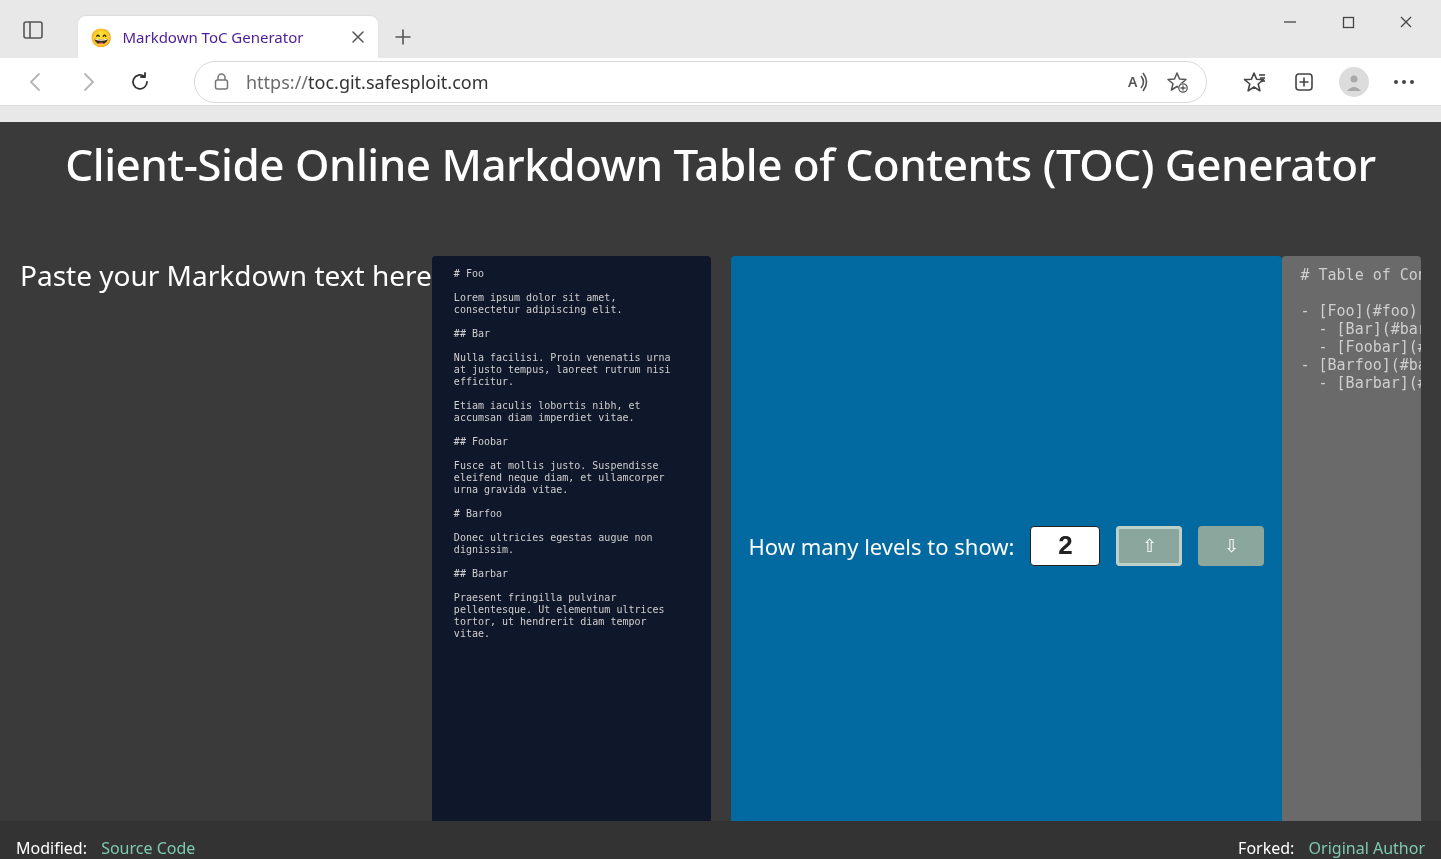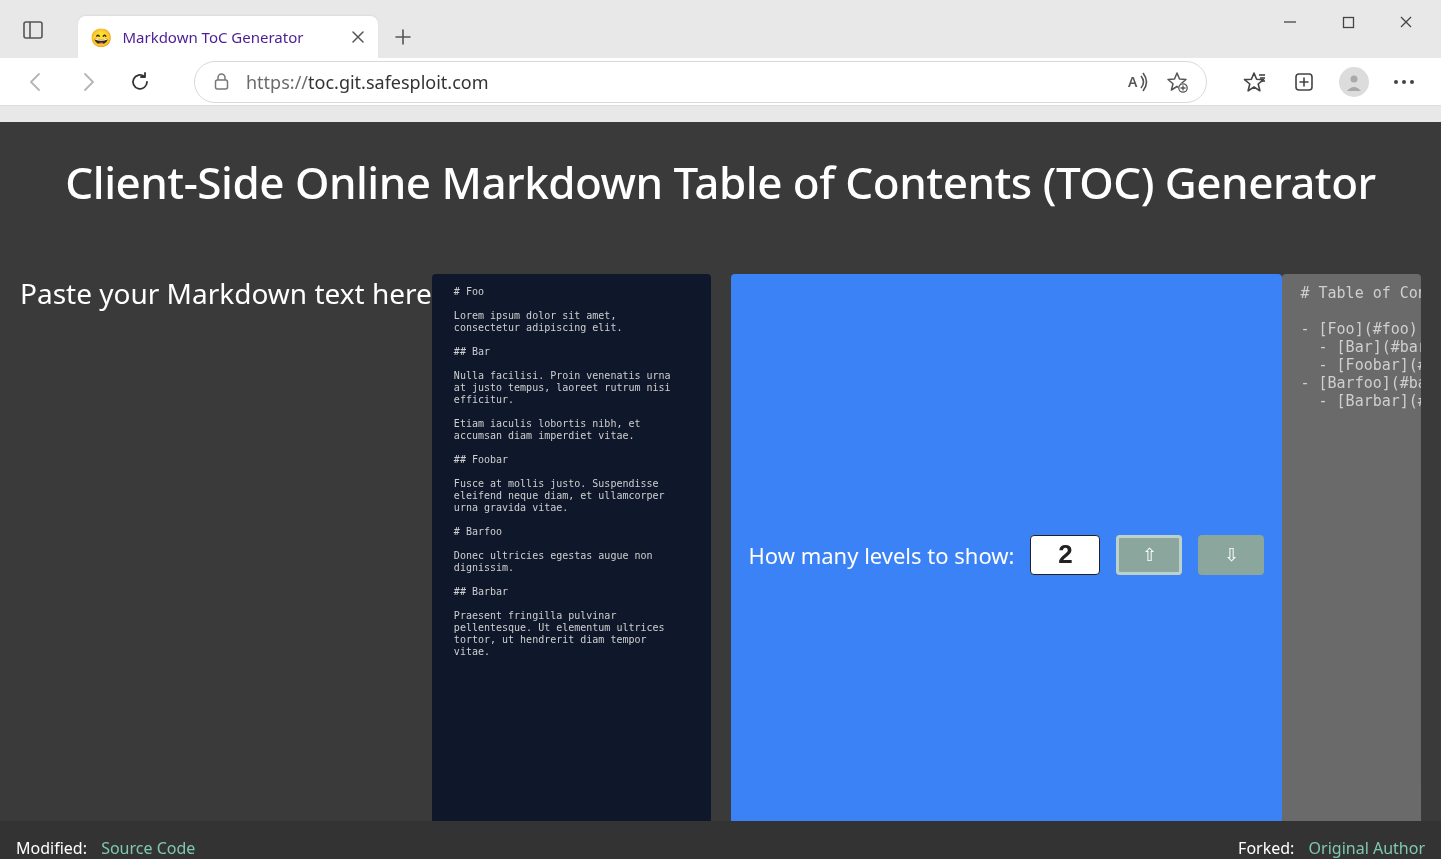--- a/index.html
+++ b/index.html
@@ -23,26 +23,26 @@
 .addressbar { flex:1; height: 42px; background:#fff; border:1px solid #d9d9d9; border-radius: 22px; display:flex; align-items:center; padding: 0 18px; gap: 16px; margin: 0 10px 0 24px; color:#333; }
 .addressbar .lock { color:#777; }
 .addressbar .url { font-size: 18px; color: #333; flex:1; }
 .addressbar .url .secure { color:#6b6b6b; }
 .right-icons { display:flex; align-items:center; gap: 4px; margin-left: 6px; }
 .right-icons .icon-btn { width:46px; height:44px; display:flex; align-items:center; justify-content:center; color:#444; border-radius:6px; }
 .avatar { width:30px; height:30px; border-radius:50%; background:#dcdcdc; display:flex; align-items:center; justify-content:center; }
 
 
 .page { position: relative; width:100%; height: calc(859px - 122px); background:#3a3a3a; color:#fff; display:flex; flex-direction:column; }
-.page-title { font-size: 44px; font-weight:500; text-align:center; padding: 30px 20px 10px; letter-spacing: -0.5px; }
+.page-title { font-size: 44px; font-weight:500; text-align:center; padding: 12px 20px 10px; letter-spacing: -0.5px; }
 .columns { display:flex; gap: 20px; padding: 52px 20px 10px; flex:1; min-height:0; }
 .col { flex:1; display:flex; flex-direction:row; min-width:0; }
 .col-header { font-size: 28px; font-weight:400; text-align:center; padding-bottom: 16px; }
 .input-area { flex:1; background:#0f172a; border-radius: 4px; padding: 12px 22px; color:#cfcfcf; font-family: Consolas, Menlo, monospace; font-size: 10px; line-height: 1.2; white-space: pre-wrap; overflow:auto; }
-.controls { background:#3b82f6; border-radius:4px; padding: 14px 18px; display:flex; align-items:center; gap: 16px; margin-bottom: 14px; }
+.controls { background:#0369a1; border-radius:4px; padding: 14px 18px; display:flex; align-items:center; gap: 16px; margin-bottom: 14px; }
 .controls-label { font-size: 22px; color:#fff; }
 .level-input { width: 70px; height: 40px; background:#fff; border:1px solid #222; border-radius:4px; font-size: 26px; font-weight:700; color:#222; text-align:center; padding: 0 8px; }
 .lvl-btn { width: 66px; height: 40px; background:#8aa69d; border:none; border-radius:4px; color:#fff; font-size:18px; display:flex; align-items:center; justify-content:center; cursor:pointer; }
 .lvl-btn.up { box-shadow: 0 0 0 3px #bcd1ca inset; }
 .output-area { flex:1; background:#6a6a6a; border-radius:4px; padding: 10px 18px; font-family: Consolas, Menlo, monospace; font-size: 15px; line-height: 1.2; color:#cfcfcf; white-space: pre; overflow:auto; }
 
 .footer { height: 38px; background:#333; display:flex; align-items:flex-end; justify-content:space-between; padding: 0 16px; font-size: 16px; position:absolute; bottom:0; left:0; right:0; }
 .footer .label { color:#fff; margin-right: 10px; }
 .footer a { color:#7fc8b0; text-decoration:none; }
 .footer .right { }

